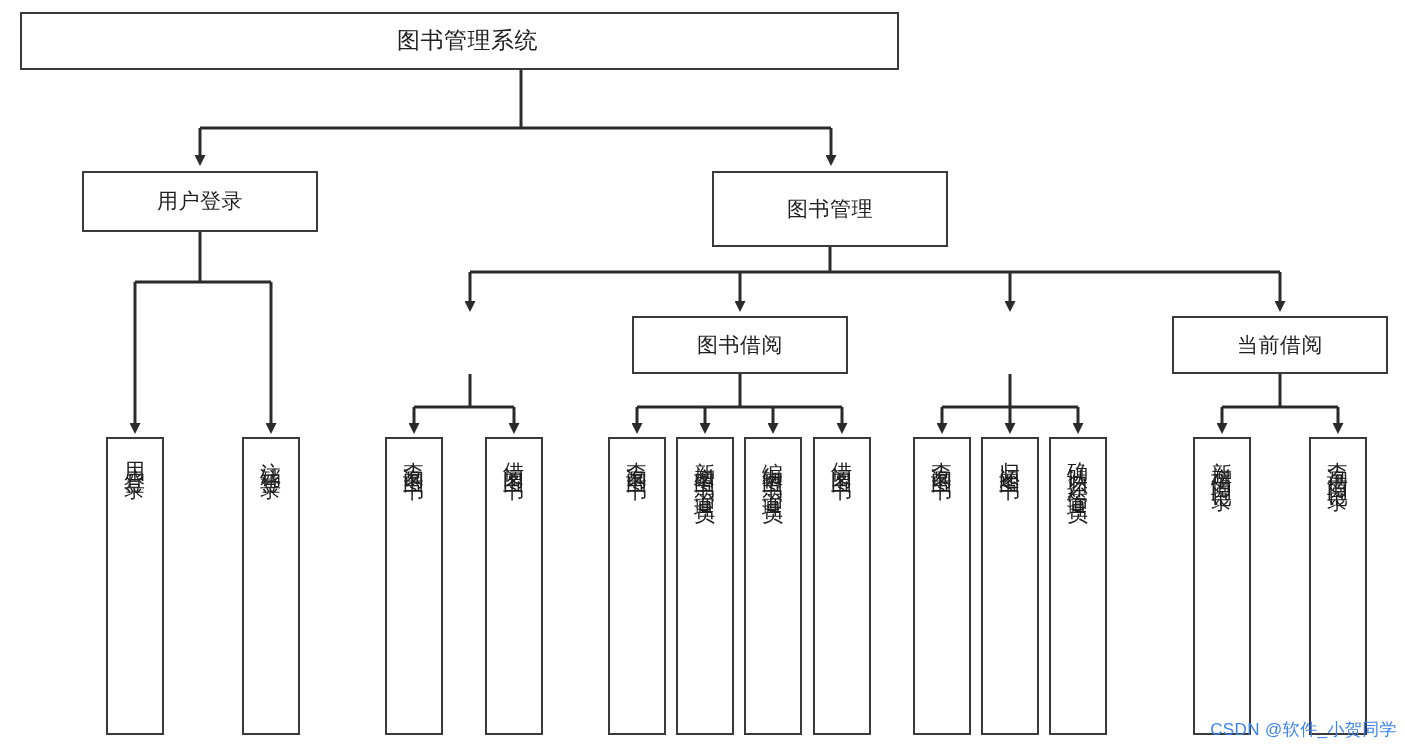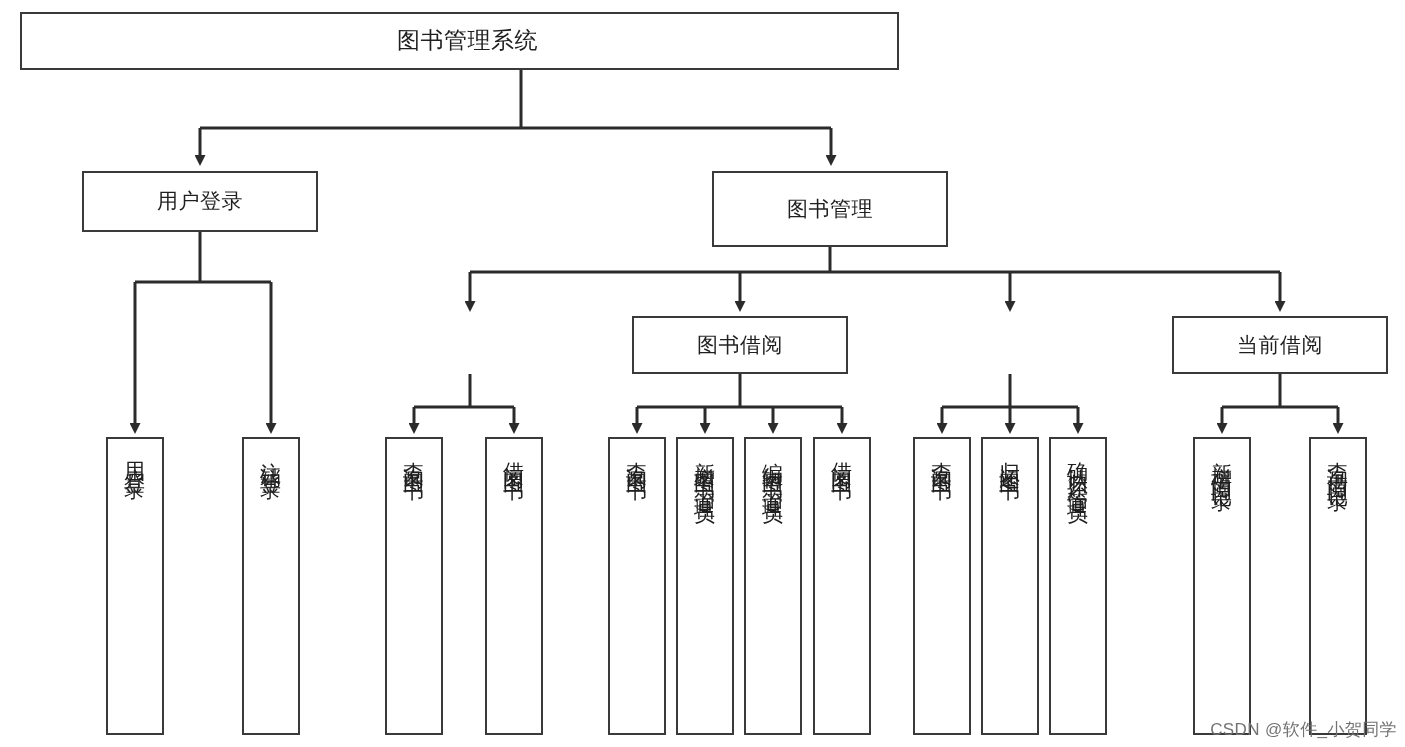--- a/index.html
+++ b/index.html
@@ -68,21 +68,21 @@
     line-height: 1;
     letter-spacing: 6px;
     white-space: nowrap;
   }
   
   #watermark {
     position: absolute;
     right: 8px;
     bottom: 6px;
     font-size: 17px;
-    color: #737373;
+    color: #3b82f6;
     letter-spacing: 0.4px;
     z-index: 3;
     white-space: nowrap;
   }
 </style>
 </head>
 <body>
 
 <div id="canvas">
 

